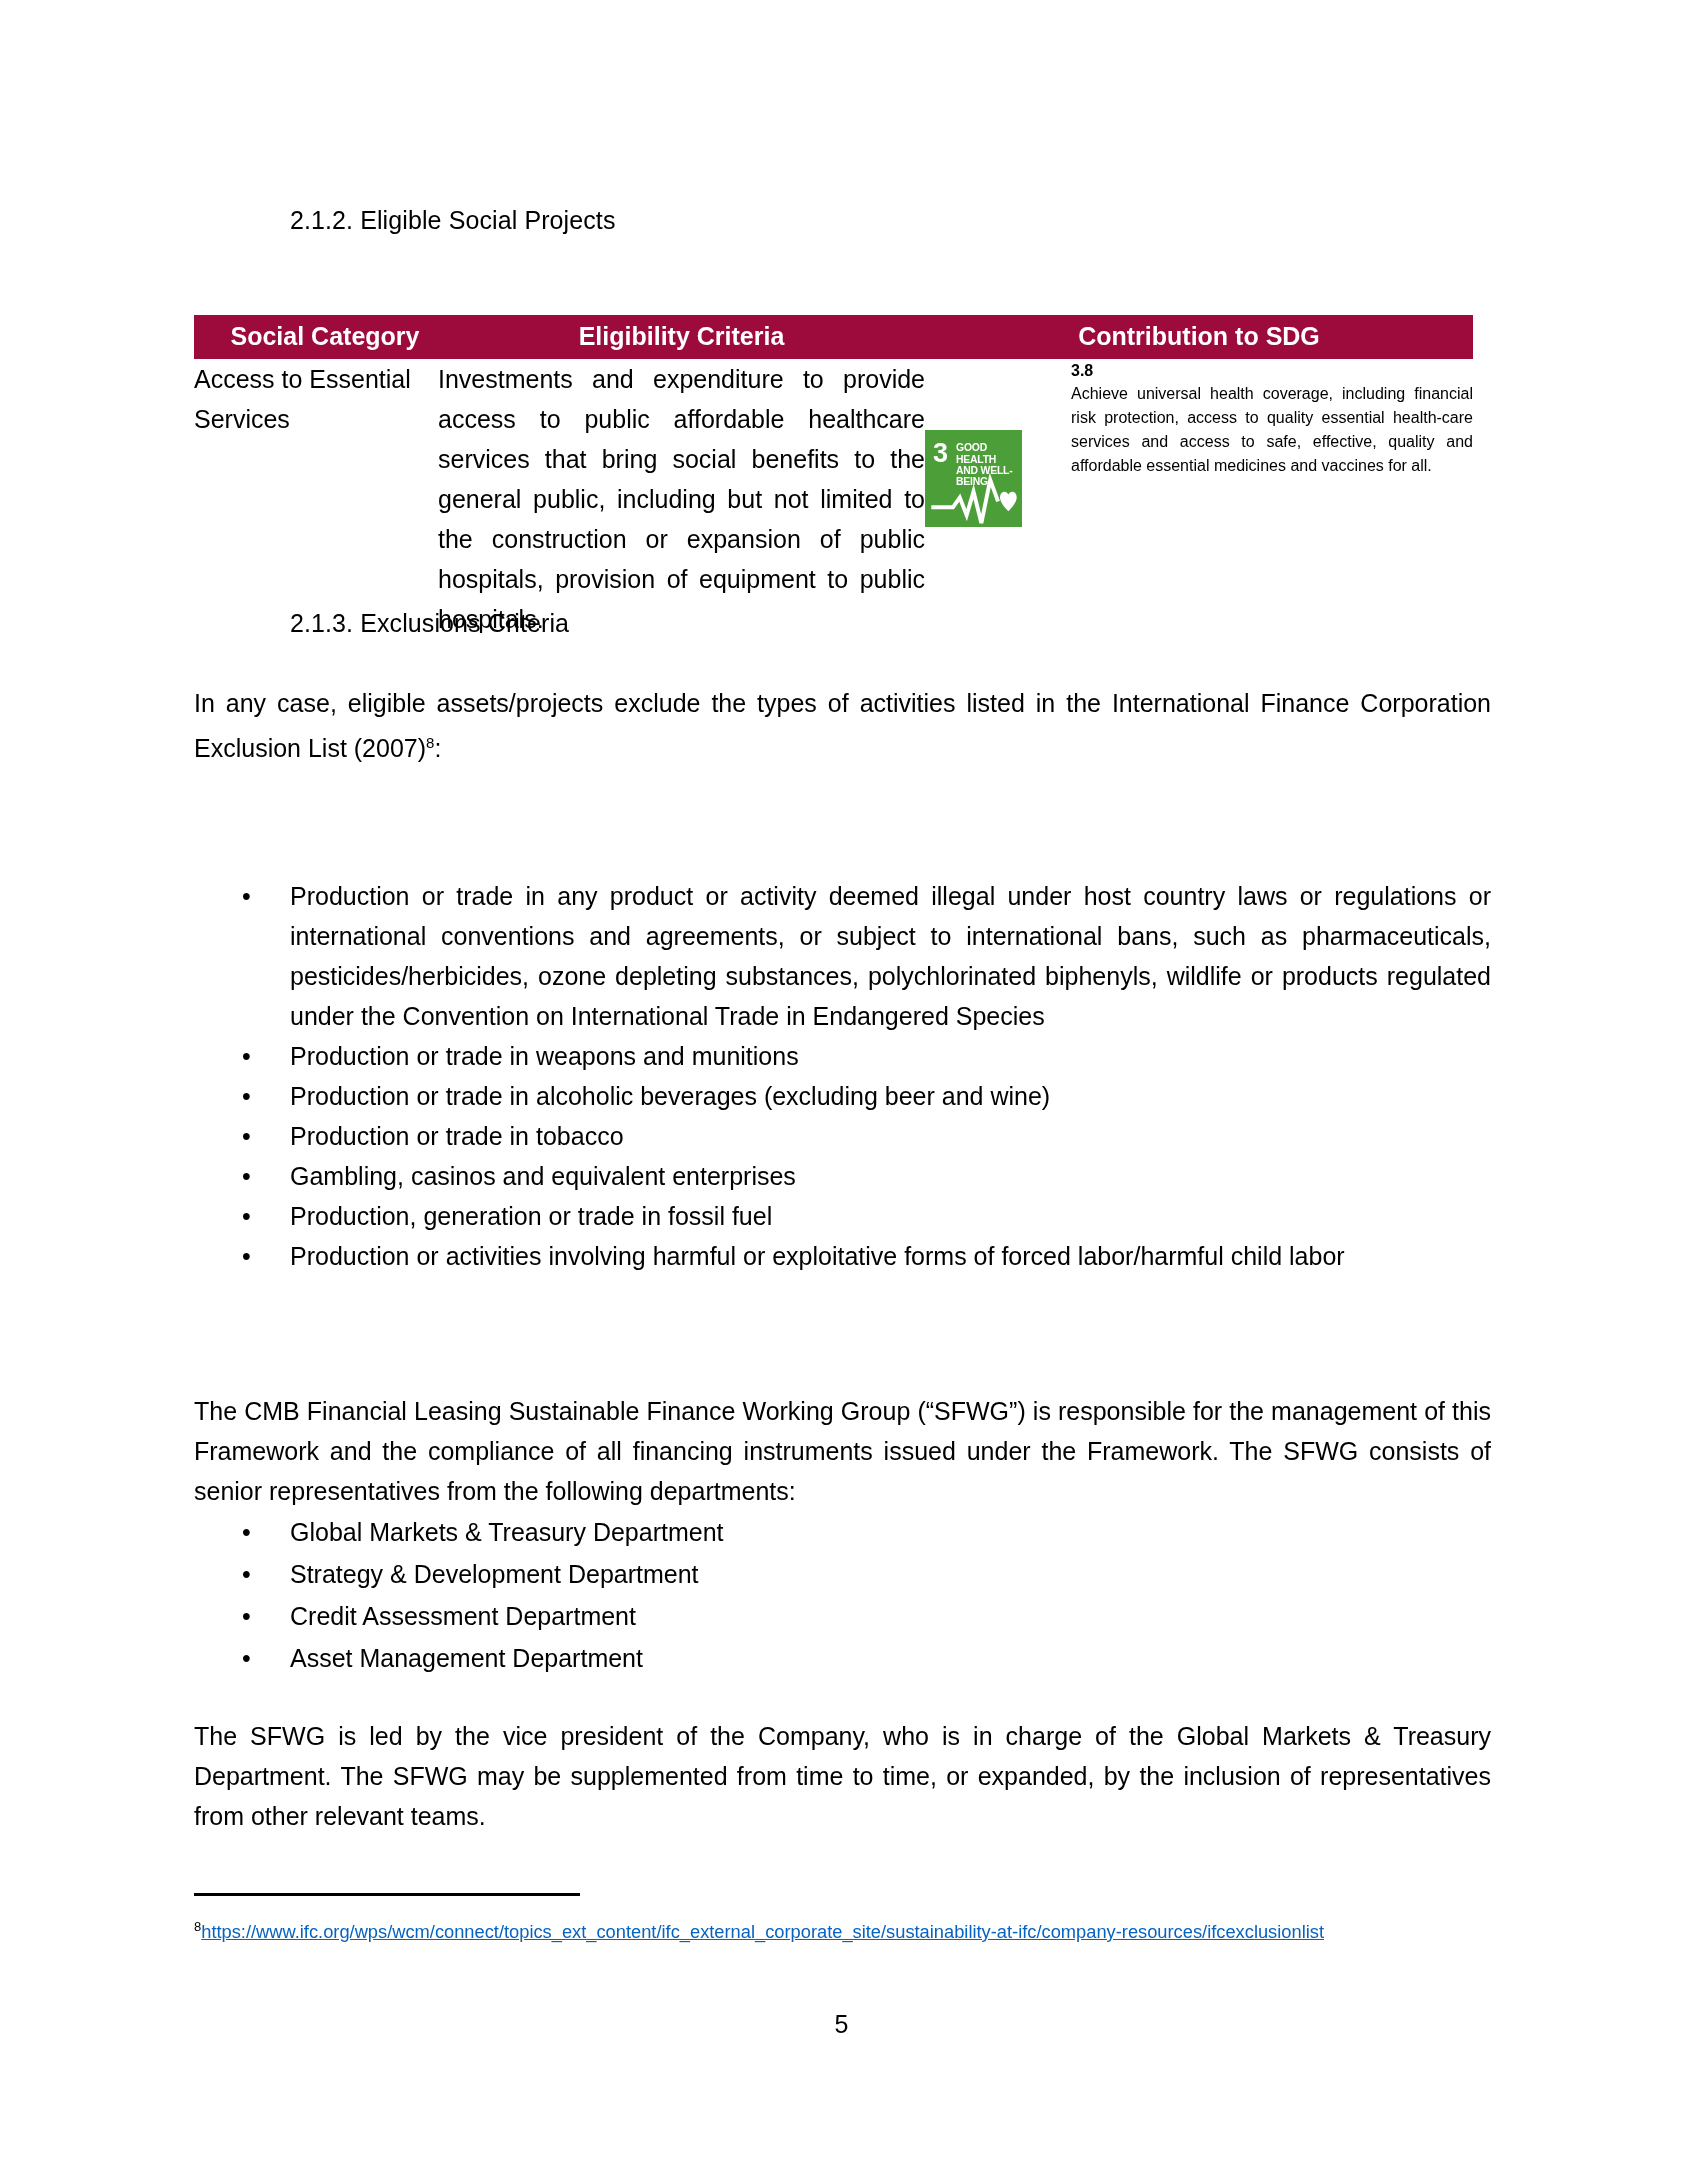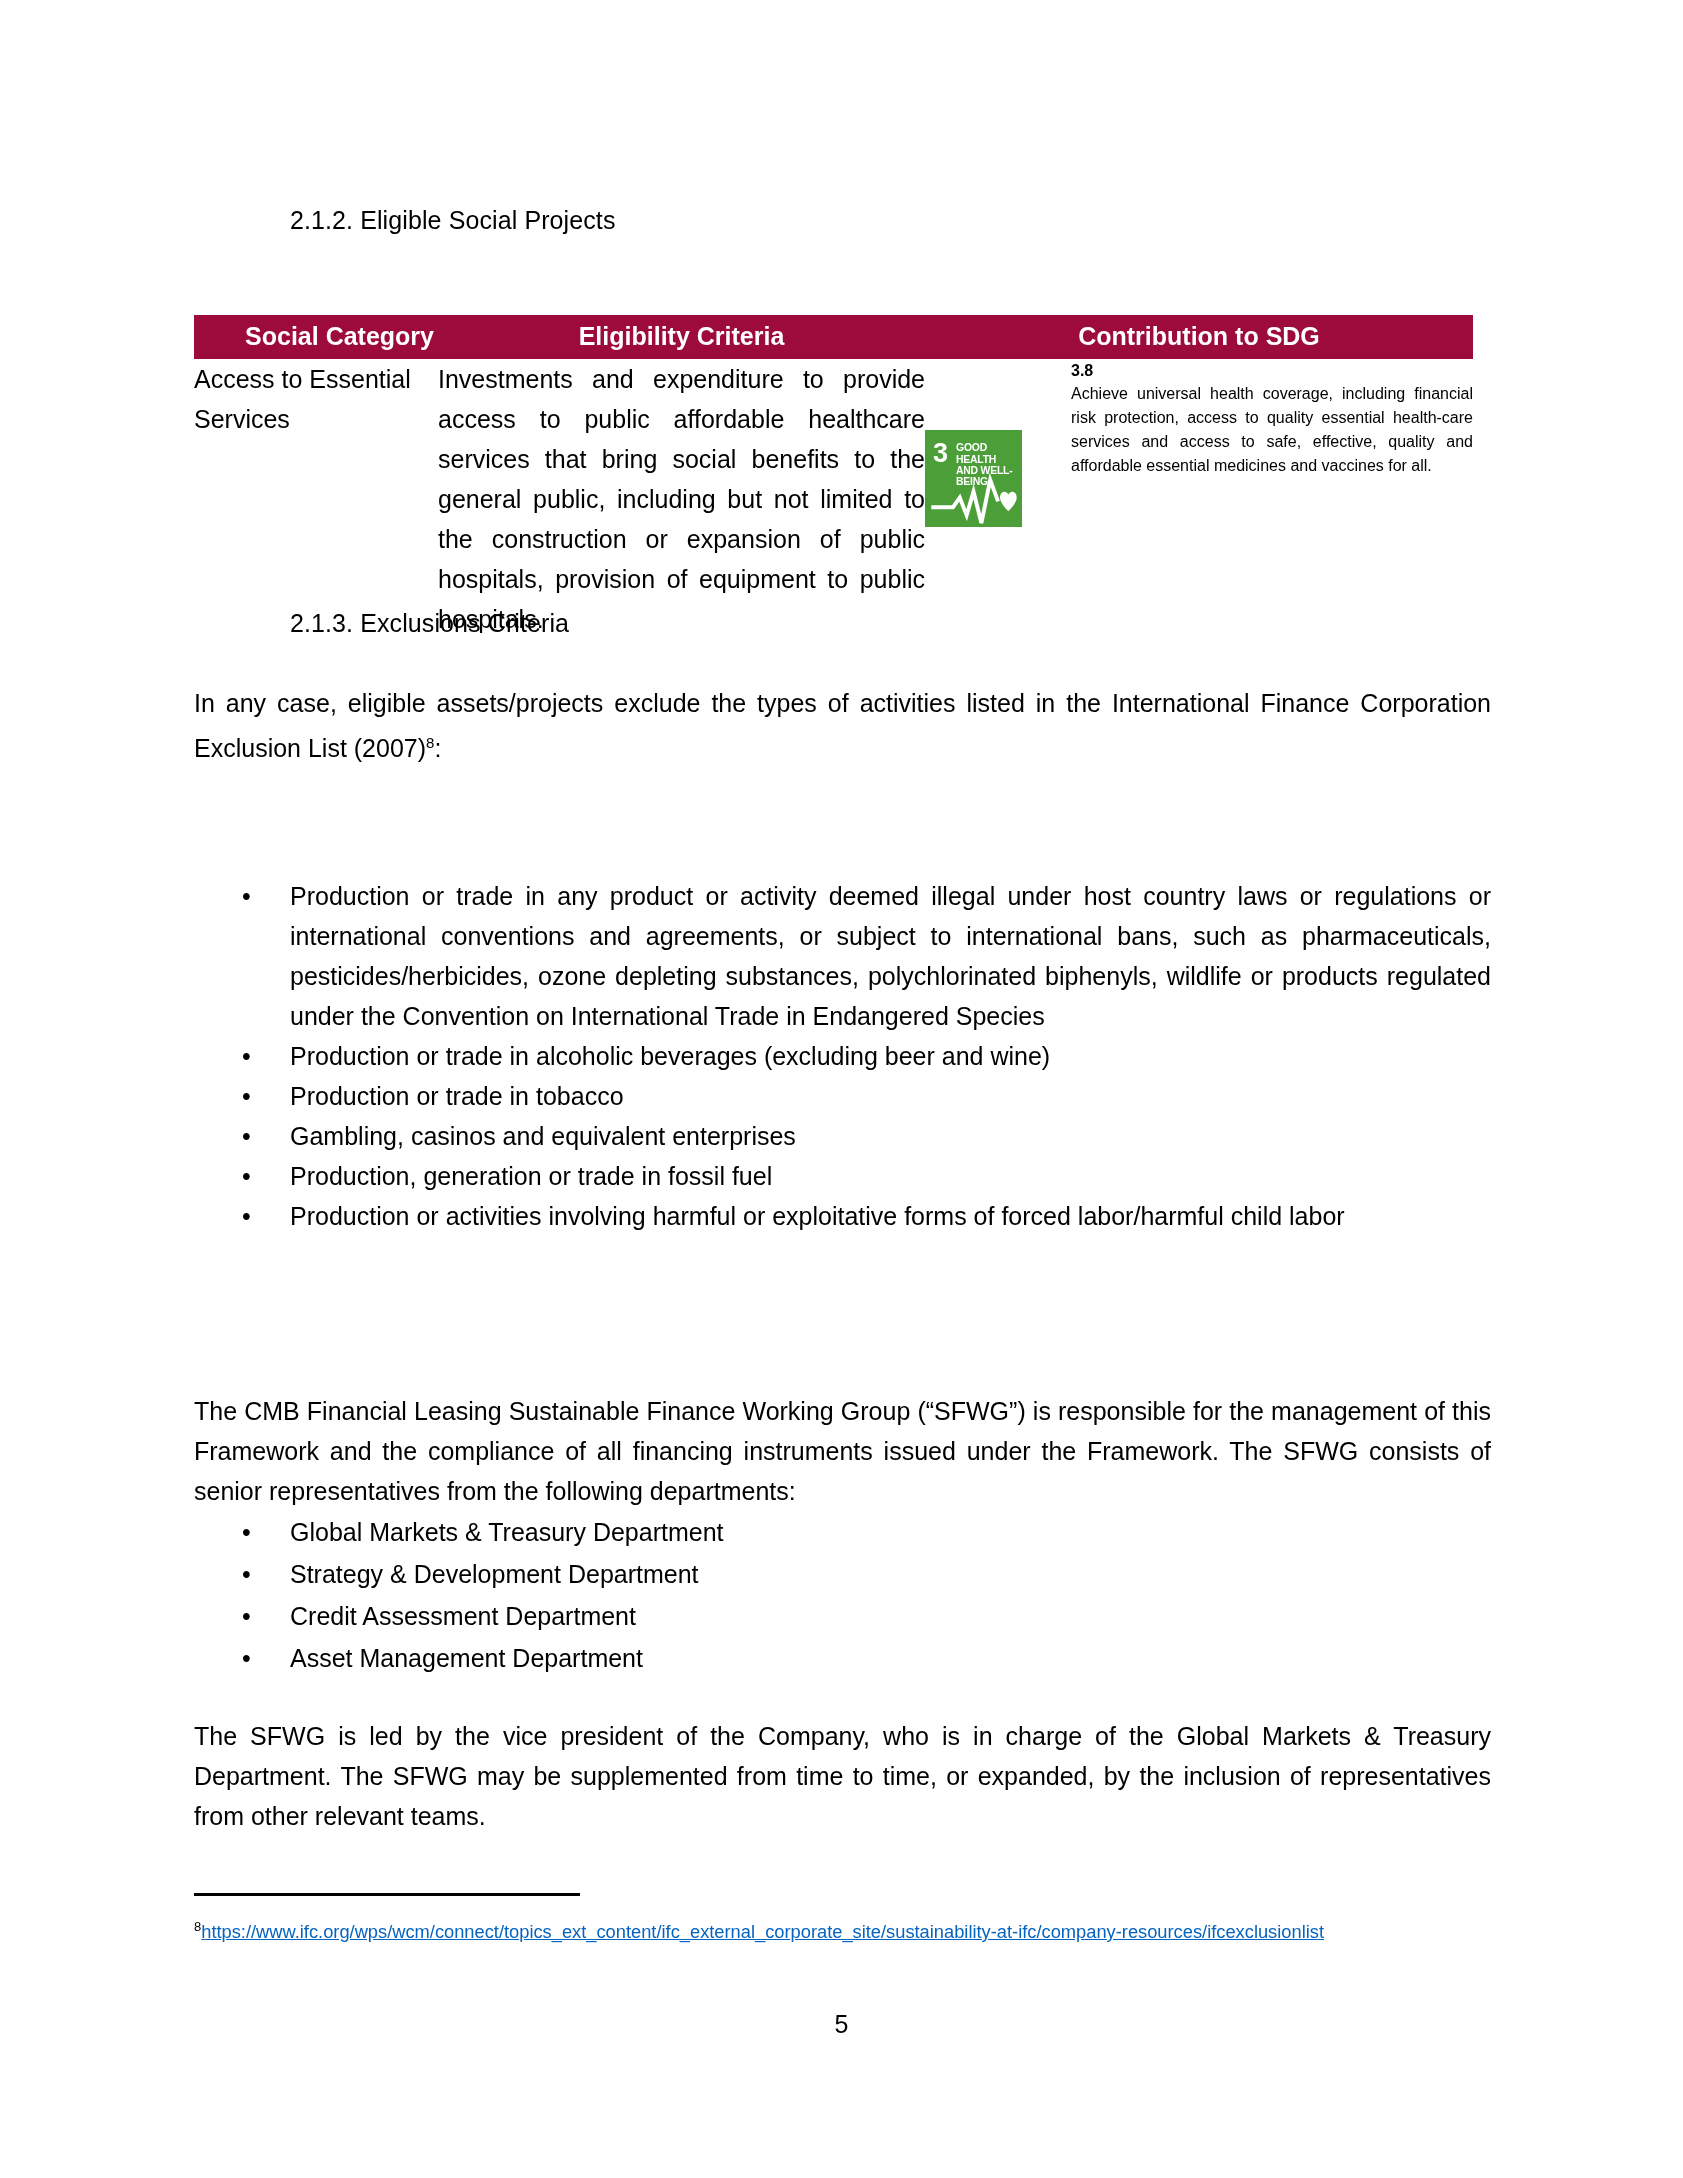--- a/index.html
+++ b/index.html
@@ -69,21 +69,21 @@
   }
   .tbl .hdr th {
     color: #ffffff;
     font-size: 25px;
     font-weight: 700;
     padding: 8px 4px 10px 4px;
     text-align: center;
     border: none;
     line-height: 1.05;
   }
-  .tbl .hdr th.c1 { width: 244px; text-align: right; padding-left: 22px; }
+  .tbl .hdr th.c1 { width: 244px; text-align: center; padding-left: 22px; }
   .tbl .hdr th.c2 { width: 487px; }
   .tbl .hdr th.c3 { width: 548px; text-align: center; }
 
   .tbl td {
     vertical-align: top;
     border: none;
     padding: 0;
   }
   .cell-cat {
     font-size: 25px;
@@ -281,20 +281,21 @@
     <div class="h-sub">2.1.3. Exclusions Criteria</div>
   </div>
 
   <div class="content" style="top:683px; width:1297px;">
     <p class="body"><span>In any case, eligible assets/projects exclude the types of activities listed in the International Finance Corporation Exclusion List (2007)</span><sup class="ref">8</sup><span>:</span></p>
   </div>
 
   <div class="content" style="top:876px; width:1297px;">
     <ul class="bullets">
       <li class="just">Production or trade in any product or activity deemed illegal under host country laws or regulations or international conventions and agreements, or subject to international bans, such as pharmaceuticals, pesticides/herbicides, ozone depleting substances, polychlorinated biphenyls, wildlife or products regulated under the Convention on International Trade in Endangered Species</li>
+      <li class="lft">Production or trade in weapons and munitions</li>
       <li class="lft">Production or trade in alcoholic beverages (excluding beer and wine)</li>
       <li class="lft">Production or trade in tobacco</li>
       <li class="lft">Gambling, casinos and equivalent enterprises</li>
       <li class="lft">Production, generation or trade in fossil fuel</li>
       <li class="lft">Production or activities involving harmful or exploitative forms of forced labor/harmful child labor</li>
     </ul>
   </div>
 
 
   <div class="content" style="top:1391px; width:1297px;">

